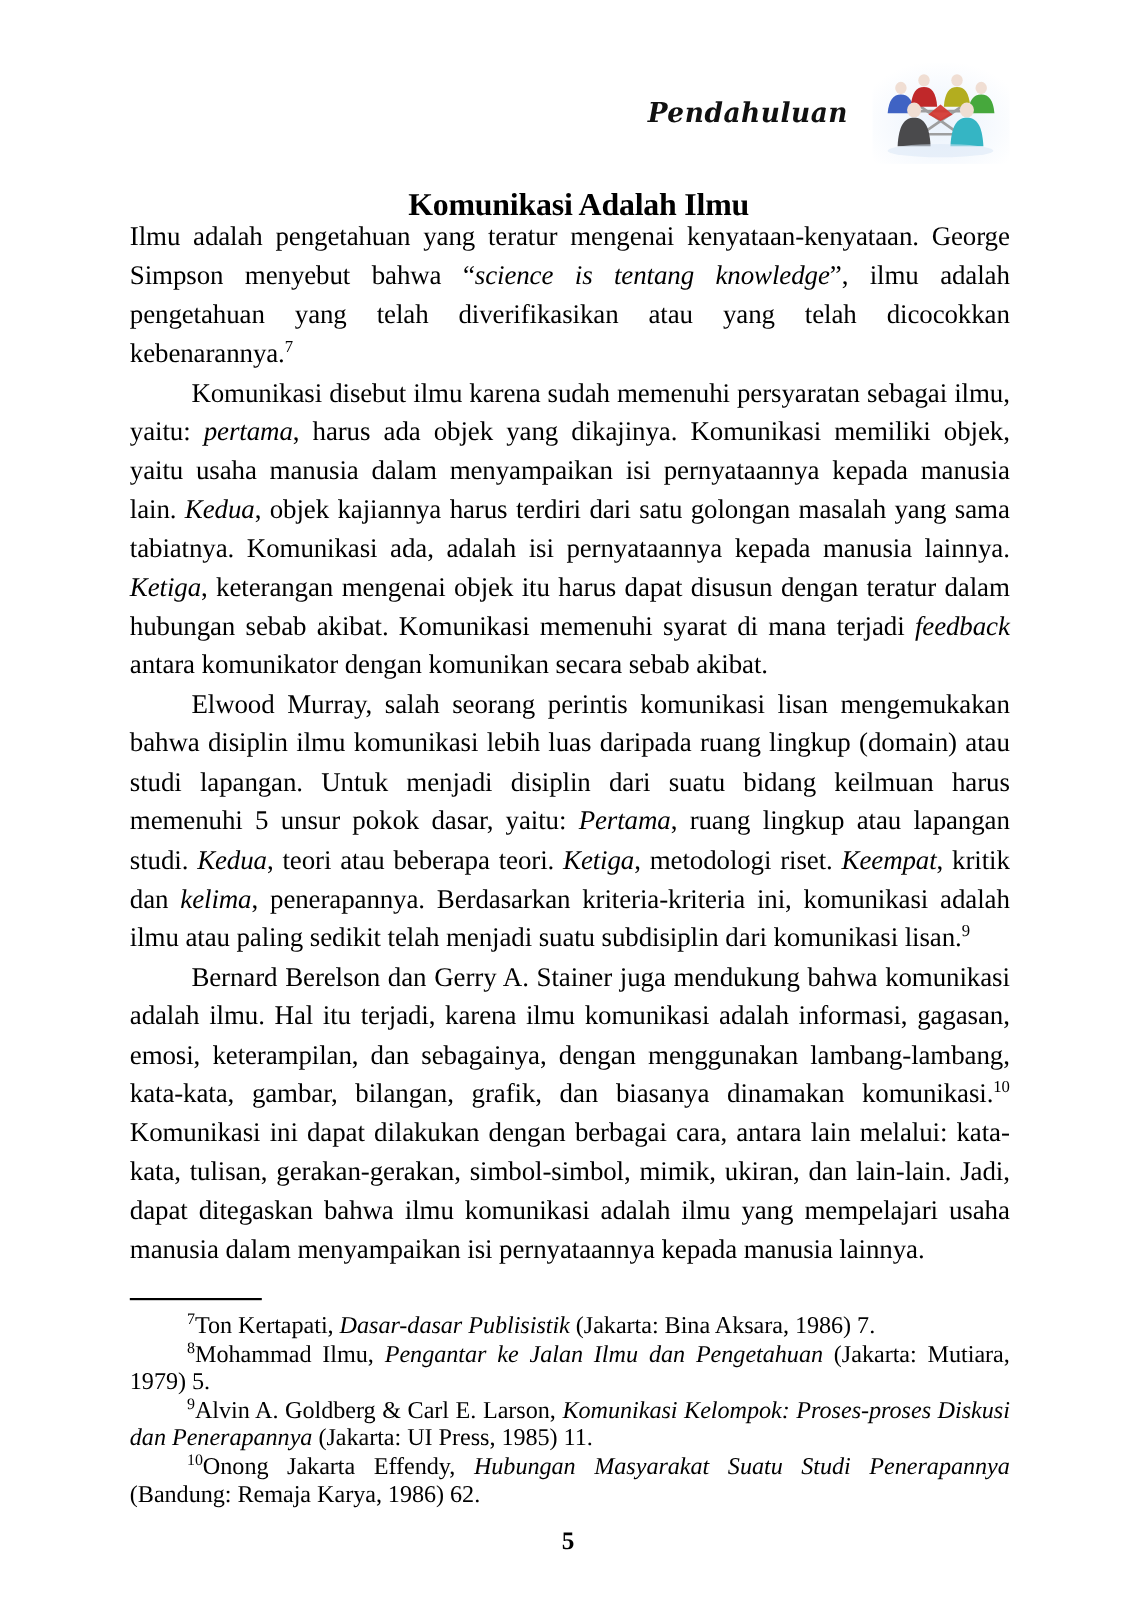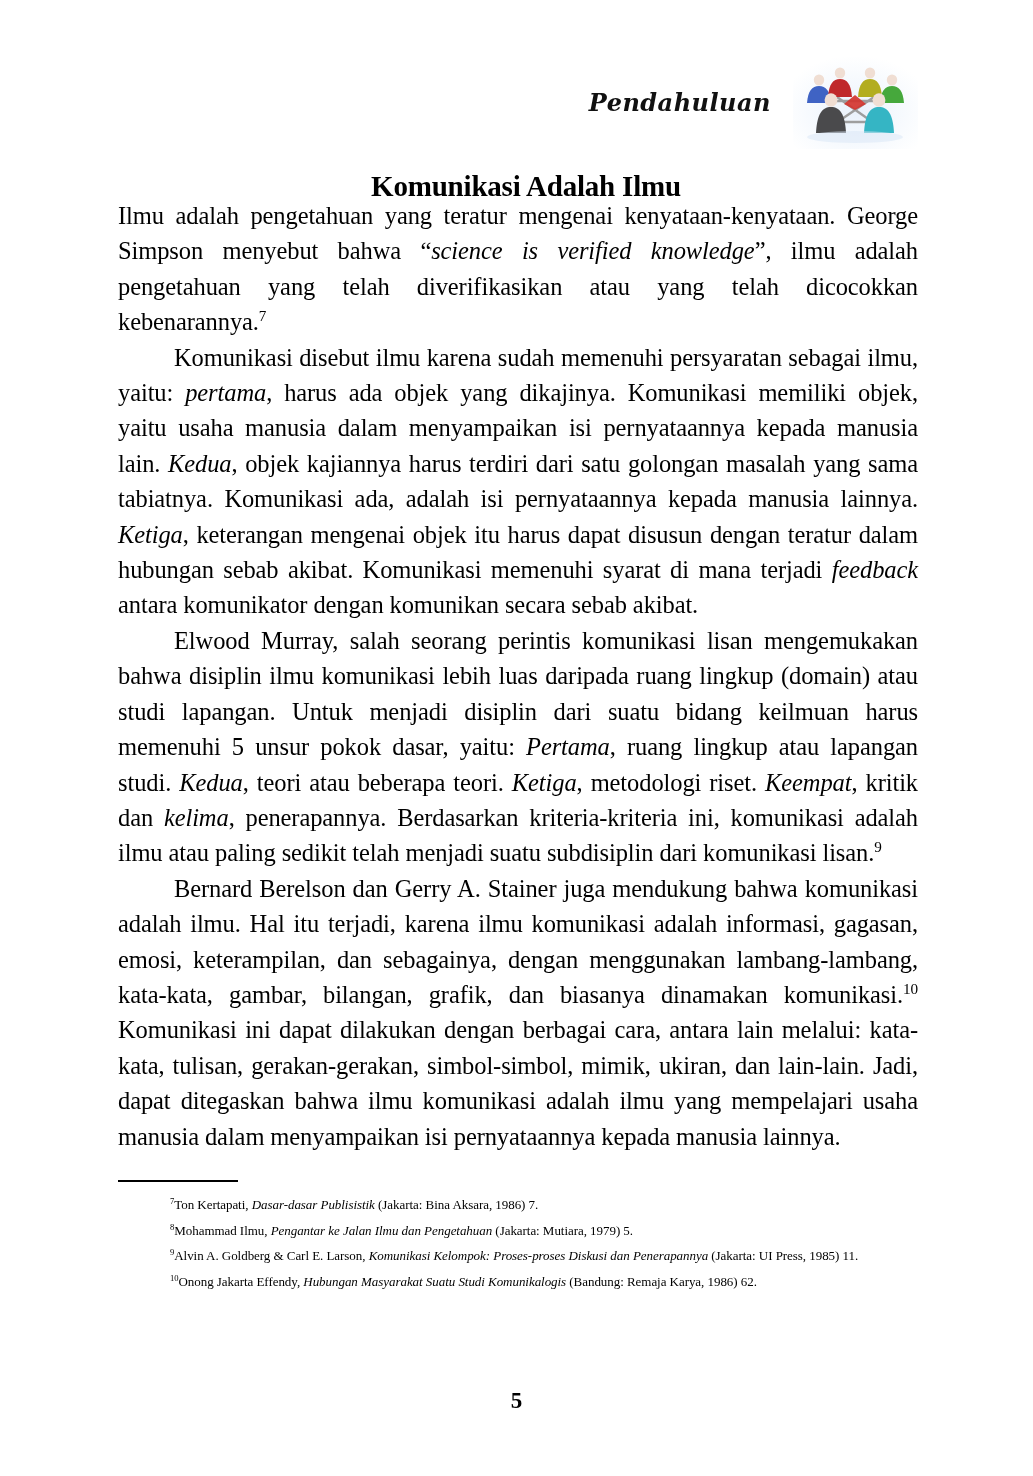--- a/index.html
+++ b/index.html
@@ -93,21 +93,21 @@
     top: 1180px;
     width: 800px;
   }
   .fn-rule {
     width: 120px;
     height: 0;
     border-top: 2.5px solid #000;
     margin: 0 0 10px 0;
   }
   .fn-item {
-    font-size: 13px;
+    font-size: 22px;
     line-height: 25.5px;
     text-align: justify;
     text-indent: 52px;
     margin: 0;
     letter-spacing: -0.05px;
   }
   .fn-item sup {
     font-size: 0.66em;
     vertical-align: super;
     line-height: 0;
@@ -176,31 +176,31 @@
         </g>
 
         <ellipse cx="62" cy="80" rx="48" ry="6" fill="#dbe7f6" opacity="0.55"></ellipse>
       </svg>
     </div>
   </div>
 
   <h1 class="doc-title">Komunikasi Adalah Ilmu</h1>
 
   <div class="body-col" id="body-col">
-      <p class="para"><span>Ilmu adalah pengetahuan yang teratur mengenai kenyataan-kenyataan. George Simpson menyebut bahwa “</span><em>science is verified knowledge</em><span>”, ilmu adalah pengetahuan yang telah diverifikasikan atau yang telah dicocokkan kebenarannya.</span><sup class="fn">7</sup></p>
+      <p class="para"><span>Ilmu adalah pengetahuan yang teratur mengenai kenyataan-kenyataan. George Simpson menyebut bahwa “</span><em>science is tentang knowledge</em><span>”, ilmu adalah pengetahuan yang telah diverifikasikan atau yang telah dicocokkan kebenarannya.</span><sup class="fn">7</sup></p>
       <p class="para indent"><span>Komunikasi disebut ilmu karena sudah memenuhi persyaratan sebagai ilmu, yaitu: </span><em>pertama</em><span>, harus ada objek yang dikajinya. Komunikasi memiliki objek, yaitu usaha manusia dalam menyampaikan isi pernyataannya kepada manusia lain. </span><em>Kedua</em><span>, objek kajiannya harus terdiri dari satu golongan masalah yang sama tabiatnya. Komunikasi ada, adalah isi pernyataannya kepada manusia lainnya. </span><em>Ketiga</em><span>, keterangan mengenai objek itu harus dapat disusun dengan teratur dalam hubungan sebab akibat. Komunikasi memenuhi syarat di mana terjadi </span><em>feedback</em><span> antara komunikator dengan komunikan secara sebab akibat.</span></p>
       <p class="para indent"><span>Elwood Murray, salah seorang perintis komunikasi lisan mengemukakan bahwa disiplin ilmu komunikasi lebih luas daripada ruang lingkup (domain) atau studi lapangan. Untuk menjadi disiplin dari suatu bidang keilmuan harus memenuhi 5 unsur pokok dasar, yaitu: </span><em>Pertama</em><span>, ruang lingkup atau lapangan studi. </span><em>Kedua</em><span>, teori atau beberapa teori. </span><em>Ketiga</em><span>, metodologi riset. </span><em>Keempat</em><span>, kritik dan </span><em>kelima</em><span>, penerapannya. Berdasarkan kriteria-kriteria ini, komunikasi adalah ilmu atau paling sedikit telah menjadi suatu subdisiplin dari komunikasi lisan.</span><sup class="fn">9</sup></p>
       <p class="para indent"><span>Bernard Berelson dan Gerry A. Stainer juga mendukung bahwa komunikasi adalah ilmu. Hal itu terjadi, karena ilmu komunikasi adalah informasi, gagasan, emosi, keterampilan, dan sebagainya, dengan menggunakan lambang-lambang, kata-kata, gambar, bilangan, grafik, dan biasanya dinamakan komunikasi.</span><sup class="fn">10</sup><span> Komunikasi ini dapat dilakukan dengan berbagai cara, antara lain melalui: kata-kata, tulisan, gerakan-gerakan, simbol-simbol, mimik, ukiran, dan lain-lain. Jadi, dapat ditegaskan bahwa ilmu komunikasi adalah ilmu yang mempelajari usaha manusia dalam menyampaikan isi pernyataannya kepada manusia lainnya.</span></p>
     </div>
 
   <div class="footnotes">
     <div class="fn-rule"></div>
     <div id="fn-list">
         <p class="fn-item"><sup>7</sup><span>Ton Kertapati, </span><em>Dasar-dasar Publisistik</em><span> (Jakarta: Bina Aksara, 1986) 7.</span></p>
         <p class="fn-item"><sup>8</sup><span>Mohammad Ilmu, </span><em>Pengantar ke Jalan Ilmu dan Pengetahuan</em><span> (Jakarta: Mutiara, 1979) 5.</span></p>
         <p class="fn-item"><sup>9</sup><span>Alvin A. Goldberg &amp; Carl E. Larson, </span><em>Komunikasi Kelompok: Proses-proses Diskusi dan Penerapannya</em><span> (Jakarta: UI Press, 1985) 11.</span></p>
-        <p class="fn-item"><sup>10</sup><span>Onong Jakarta Effendy, </span><em>Hubungan Masyarakat Suatu Studi Komunikalogis</em><span> (Bandung: Remaja Karya, 1986) 62.</span></p>
+        <p class="fn-item"><sup>10</sup><span>Onong Jakarta Effendy, </span><em>Hubungan Masyarakat Suatu Studi Penerapannya</em><span> (Bandung: Remaja Karya, 1986) 62.</span></p>
       </div>
   </div>
 
   <div class="folio">5</div>
 
 </div>
 
 </body></html>

